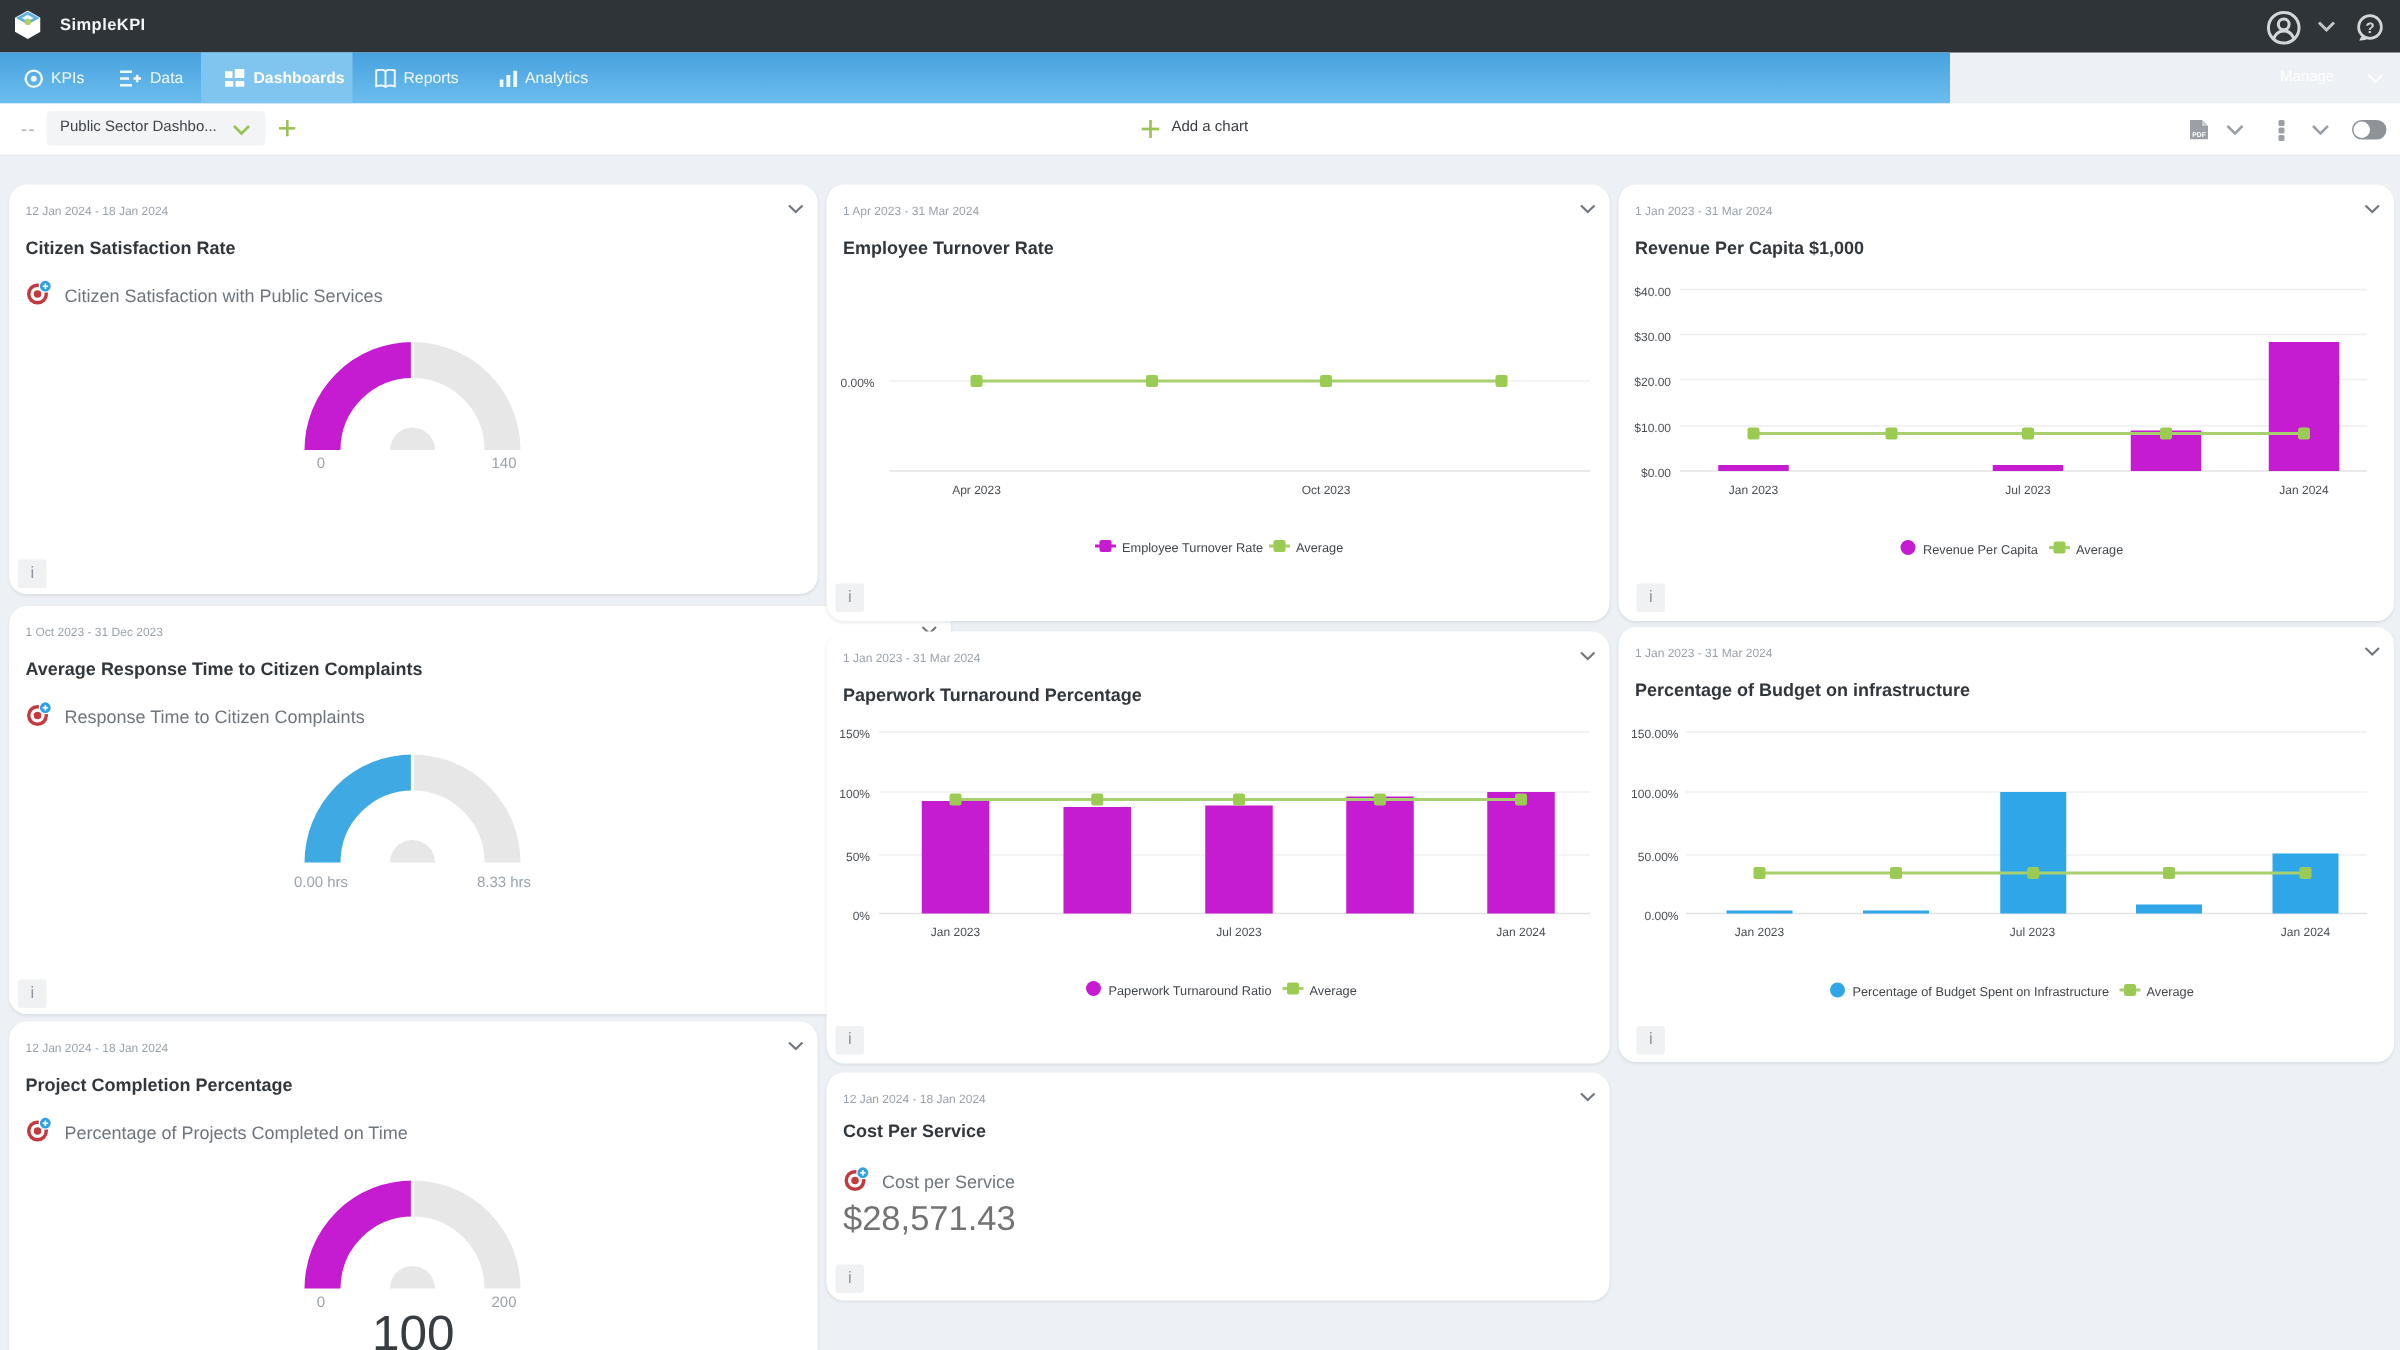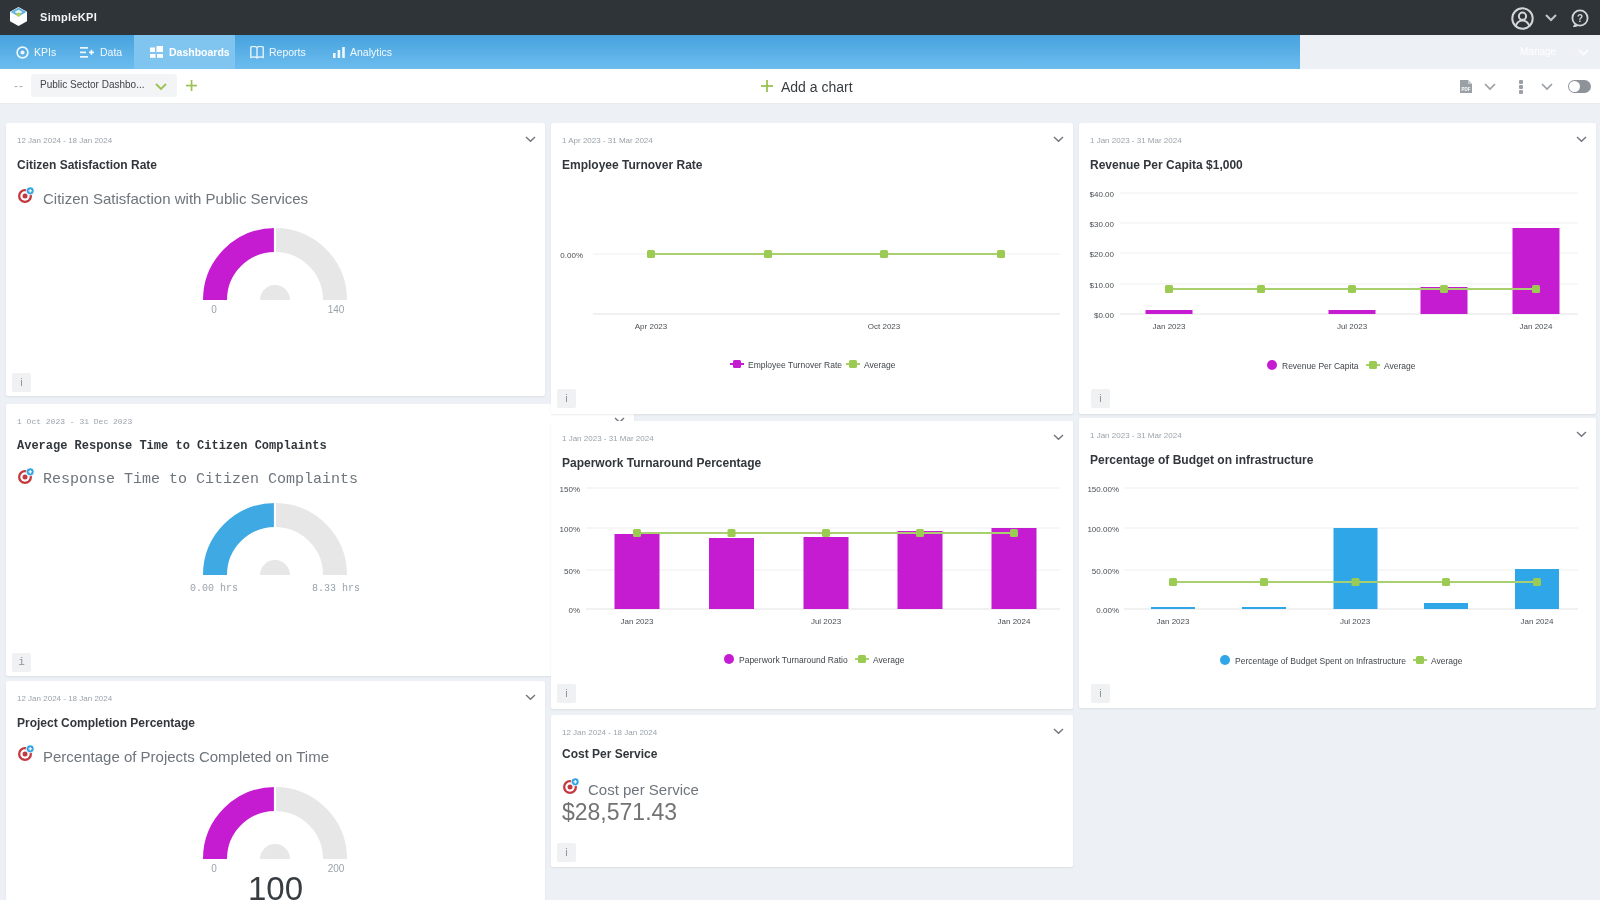--- a/index.html
+++ b/index.html
@@ -11,25 +11,25 @@
 
 .nav { position:absolute; left:0; top:35px; width:1300px; height:34px; background:linear-gradient(#47a2de,#6cbdee); }
 .tab-active { position:absolute; left:134px; top:0; width:101px; height:34px; background:#80c5f0; }
 .nav .t { position:absolute; top:0; height:34px; line-height:34px; font-size:10.5px; color:rgba(255,255,255,0.92); }
 .nav .t.on { color:#fff; font-weight:700; }
 
 .tbar { position:absolute; left:0; top:69px; width:1600px; height:35px; background:#ffffff; border-bottom:1px solid #e9ecee; }
 .sel { position:absolute; left:31px; top:5px; width:146px; height:23px; background:#f3f4f5; border-radius:3px; }
 .sel span { position:absolute; left:9px; top:5px; font-size:10px; color:#3e444a; }
 
-.card { position:absolute; background:#fff; border-radius:2px; box-shadow:0 1px 2px rgba(60,70,80,0.10); }
+.card { position:absolute; background:#fff; border-radius:12px; box-shadow:0 1px 2px rgba(60,70,80,0.10); }
 .date { position:absolute; left:11px; top:13px; font-size:8px; color:#9aa3ab; }
 .title { position:absolute; left:11px; top:35px; font-size:12px; font-weight:bold; color:#32373c; line-height:14px; }
 .kpirow { position:absolute; left:11px; height:16px; }
-.kpirow span { position:absolute; left:26px; top:3px; font-size:15px; color:#6e757c; white-space:nowrap; }
+.kpirow span { position:absolute; left:26px; top:3px; font-size:12px; color:#6e757c; white-space:nowrap; }
 .ibtn { position:absolute; left:6px; width:19px; height:19px; background:#f0f1f2; border-radius:2px; color:#8d9399; font-size:11px; text-align:center; line-height:19px; }
 .chev { position:absolute; }
 .gaugelbl { position:absolute; font-size:10px; color:#9aa3ab; text-align:center; width:70px; }
 .bignum { position:absolute; width:100%; text-align:center; font-size:33px; color:#383d42; }
 </style>
 </head>
 <body>
 
 <div class="hdr">
   <svg class="abs" style="left:10px;top:7px" width="17" height="19" viewBox="0 0 17 19">
@@ -109,21 +109,21 @@
   </div>
   <svg class="abs" style="left:186px;top:11px" width="11" height="11" viewBox="0 0 11 11">
     <rect x="4.7" y="0" width="1.7" height="11" fill="#9cc154"></rect>
     <rect x="0" y="4.7" width="11" height="1.7" fill="#9cc154"></rect>
   </svg>
 
   <svg class="abs" style="left:761px;top:11px" width="12" height="12" viewBox="0 0 12 12">
     <rect x="5.1" y="0" width="1.8" height="12" fill="#9cc154"></rect>
     <rect x="0" y="5.1" width="12" height="1.8" fill="#9cc154"></rect>
   </svg>
-  <div style="position:absolute;left:781px;top:10px;font-size:14px;color:#383d42;">Add a chart</div>
+  <div style="position:absolute;left:781px;top:10px;font-size:10px;color:#383d42;">Add a chart</div>
 
   <svg class="abs" style="left:1460px;top:11px" width="12" height="13" viewBox="0 0 12 13">
     <path d="M0,0 L8,0 L12,4 L12,13 L0,13 Z" fill="#9aa0a6"></path>
     <path d="M8,0 L8,4 L12,4 Z" fill="#c9cdd1"></path>
     <text x="6" y="11" font-size="4.5" fill="#ffffff" text-anchor="middle" font-weight="bold">PDF</text>
   </svg>
   <svg class="abs" style="left:1484px;top:14px" width="12" height="8" viewBox="0 0 12 8">
     <polyline points="1,1 6,6 11,1" fill="none" stroke="#9aa0a6" stroke-width="1.7"></polyline>
   </svg>
   <div style="position:absolute;left:1519px;top:11px;width:4px;height:4px;background:#9aa0a6;border-radius:1px;box-shadow:0 5px 0 #9aa0a6,0 10px 0 #9aa0a6;"></div>
@@ -155,21 +155,21 @@
   <svg class="abs" style="left:119px;top:27px" width="300" height="151" viewBox="0 0 300 151">
     <path d="M90,150 A60,60 0 0 1 150,90" fill="none" stroke="#c51bd1" stroke-width="24"></path>
     <path d="M150,90 A60,60 0 0 1 210,150" fill="none" stroke="#e7e7e7" stroke-width="24"></path>
     <path d="M135,150 A15,15 0 0 1 165,150 Z" fill="#e7e7e7"></path>
     <rect x="148.9" y="77" width="2.2" height="26" fill="#ffffff"></rect>
   </svg>
   <div class="gaugelbl" style="left:173px;top:181px">0</div>
   <div class="gaugelbl" style="left:295px;top:181px">140</div>
   <div class="ibtn" style="top:250px">i</div>
 </div>
-<div class="card" id="c2" style="left:6px;top:404px;width:628px;height:272px;font-family:Liberation Mono, monospace;">
+<div class="card" id="c2" style="left:6px;top:404px;width:628px;height:272px;">
   <div class="date">1 Oct 2023 - 31 Dec 2023</div>
   <svg class="chev" style="right:9px;top:13px" width="11" height="7" viewBox="0 0 11 7">
       <polyline points="1,1 5.5,5.3 10,1" fill="none" stroke="#70767c" stroke-width="1.4"></polyline>
     </svg>
   <div class="title">Average Response Time to Citizen Complaints</div>
   <div class="kpirow" style="top:64px">
     <svg width="17" height="17" viewBox="0 0 17 17" style="position:absolute;left:0;top:0">
       <circle cx="8" cy="9" r="7" fill="#c23a40"></circle>
         <circle cx="8" cy="9" r="4.7" fill="#ffffff"></circle>
         <circle cx="8" cy="9" r="2.5" fill="#c23a40"></circle>

